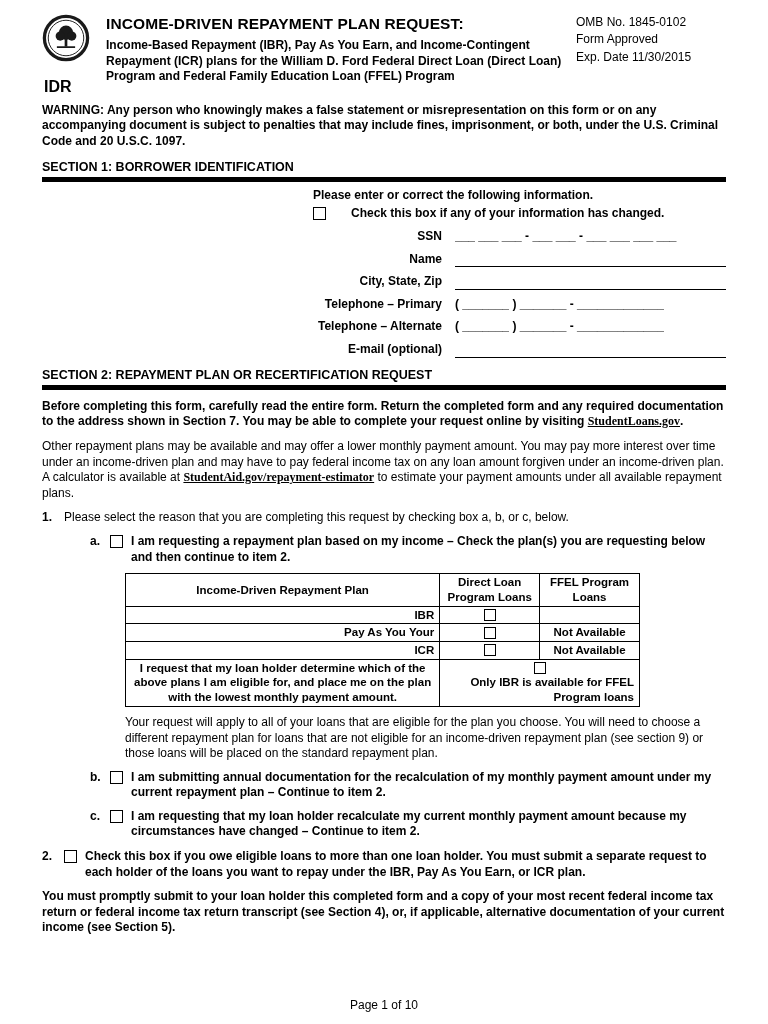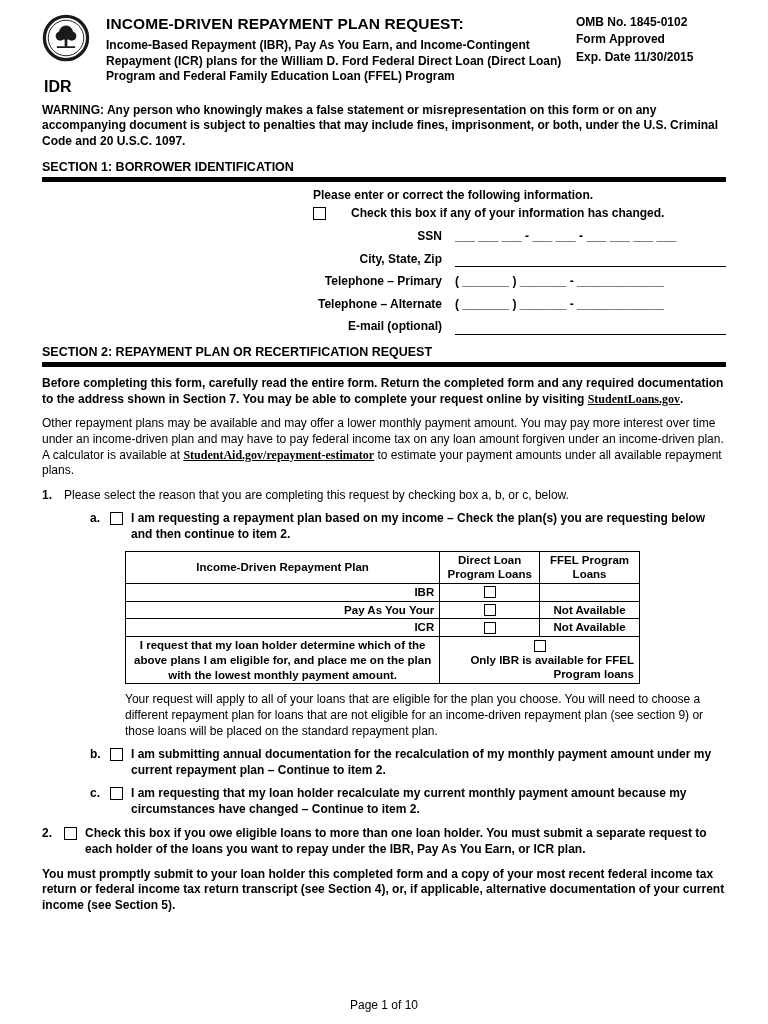--- a/index.html
+++ b/index.html
@@ -13,21 +13,21 @@
   .bold { font-weight:700; }
 
   
   .form-header { display:flex; }
   .logo-col { width:60px; flex:none; }
   .seal { width:48px; height:48px; display:block; }
   .logo-label { font-weight:700; font-size:16px; margin-top:15px; padding-left:2px; }
   .title-col { flex:1; padding-left:4px; }
   .form-title { font-size:15.5px; font-weight:700; margin-bottom:4px; letter-spacing:.1px; }
   .form-subtitle { font-size:12px; font-weight:700; max-width:478px; }
-  .omb-col { width:150px; flex:none; font-weight:700; font-size:12px; line-height:1.45; }
+  .omb-col { width:150px; flex:none; font-weight:400; font-size:12px; line-height:1.45; }
 
   .warning { font-weight:700; margin-top:5px; }
 
   .section-heading { font-size:12.5px; font-weight:700; margin-top:9px; }
   .section-bar { height:5px; background:#000; margin-top:2px; }
 
   
   .s1-block { margin-top:6px; }
   .s1-intro { margin-left:271px; font-weight:700; }
   .s1-check { margin-left:271px; display:flex; align-items:flex-start; gap:25px; font-weight:700; margin-top:3px; }
@@ -105,20 +105,24 @@
     <div class="s1-check">
       <span class="cb"></span>
       <span>Check this box if any of your information has changed.</span>
     </div>
 
     <div class="s1-row">
       <div class="s1-label">SSN</div>
       <div class="s1-value">___ ___ ___ - ___ ___ - ___ ___ ___ ___</div>
     </div>
     <div class="s1-row">
+      <div class="s1-label">Name</div>
+      <div class="s1-value line"></div>
+    </div>
+    <div class="s1-row">
       <div class="s1-label">City, State, Zip</div>
       <div class="s1-value line"></div>
     </div>
     <div class="s1-row">
       <div class="s1-label">Telephone – Primary</div>
       <div class="s1-value">( _______ ) _______ - _____________</div>
     </div>
     <div class="s1-row">
       <div class="s1-label">Telephone – Alternate</div>
       <div class="s1-value">( _______ ) _______ - _____________</div>

